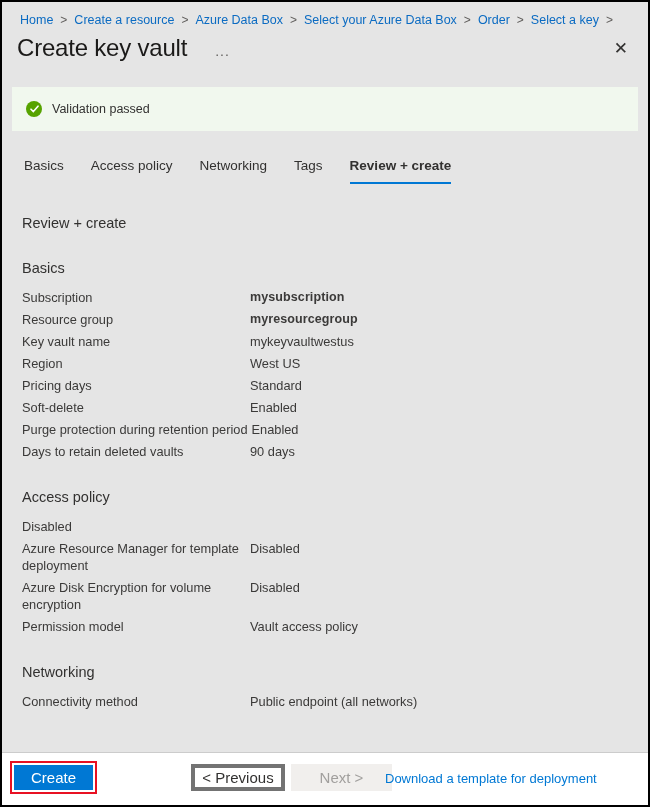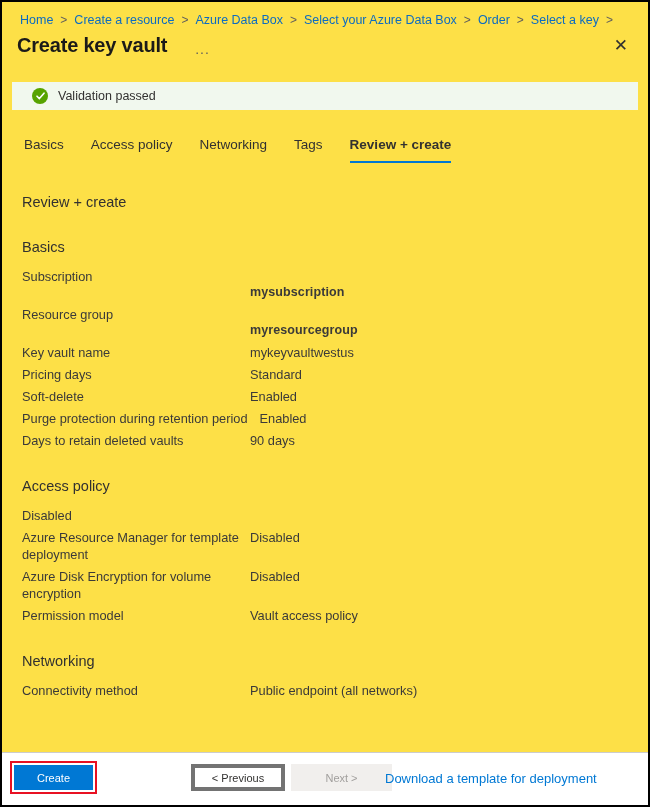--- a/index.html
+++ b/index.html
@@ -3,21 +3,21 @@
 <meta charset="utf-8">
 <style>
   * { box-sizing: border-box; margin: 0; padding: 0; }
   html, body { background: #ffffff; }
   body { font-family: "Liberation Sans", sans-serif; }
 
   .page {
     position: relative;
     width: 650px;
     height: 807px;
-    background: #fde047;
+    background: #e5e5e5;
     border: 2px solid #000000;
     overflow: hidden;
     color: #323130;
   }
 
   
   .breadcrumb {
     padding: 11px 18px 0 18px;
     font-size: 12.5px;
     white-space: nowrap;
@@ -33,22 +33,22 @@
     font-size: 12px;
   }
 
   
   .title-row {
     display: flex;
     align-items: center;
     padding: 7px 20px 0 15px;
   }
   .page-title {
-    font-size: 20px;
-    font-weight: 700;
+    font-size: 24px;
+    font-weight: 400;
     color: #1b1a19;
     letter-spacing: -0.2px;
   }
   .more-dots {
     margin-left: 28px;
     color: #605e5c;
     font-size: 14px;
     letter-spacing: 1px;
     cursor: pointer;
     padding-top: 6px;
@@ -58,25 +58,25 @@
     font-size: 17px;
     font-weight: 400;
     color: #323130;
     cursor: pointer;
     line-height: 1;
   }
 
   
   .banner {
     margin: 25px 10px 0 10px;
-    height: 28px;
+    height: 44px;
     background: #f1f8ee;
     display: flex;
     align-items: center;
-    padding: 0 20px;
+    padding: 0 14px;
     font-size: 12.5px;
     color: #323130;
   }
   .check-circle {
     width: 16px;
     height: 16px;
     border-radius: 50%;
     background: #57a300;
     color: #ffffff;
     display: inline-flex;
@@ -123,41 +123,41 @@
     display: flex;
     font-size: 12.8px;
     color: #3b3a39;
     margin-bottom: 5px;
   }
   .row .label {
     flex: 0 0 228px;
     line-height: 17px;
     padding-right: 6px;
   }
-  .row .label.nowrap { white-space: nowrap; padding-right: 12px; }
+  .row .label.nowrap { white-space: nowrap; padding-right: 4px; }
   .row .value { line-height: 17px; }
-  .row .value.v-strong { font-weight: 700; font-size: 12.5px; letter-spacing: 0.1px; margin-top: 16px; }
+  .row .value.v-strong { font-weight: 700; font-size: 12.5px; letter-spacing: 0.1px; }
 
   
   .footer {
     position: absolute;
     left: 0; right: 0; bottom: 0;
     height: 53px;
     border-top: 1px solid #cccccc;
     background: #ffffff;
   }
   .create-highlight {
     position: absolute;
     left: 8px; top: 8px;
     border: 2px solid #e81123;
     padding: 2px;
   }
   .btn {
     font-family: "Liberation Sans", sans-serif;
-    font-size: 11px;
+    font-size: 15px;
     cursor: pointer;
   }
   .btn-create {
     display: block;
     background: #0078d4;
     color: #ffffff;
     border: 1px solid #0078d4;
     width: 79px;
     height: 25px;
     font-weight: 400;
@@ -232,20 +232,24 @@
       </div>
       <div class="row">
         <span class="label">Resource group</span>
         <span class="value v-strong">myresourcegroup</span>
       </div>
       <div class="row">
         <span class="label">Key vault name</span>
         <span class="value">mykeyvaultwestus</span>
       </div>
       <div class="row">
+        <span class="label">Region</span>
+        <span class="value">West US</span>
+      </div>
+      <div class="row">
         <span class="label">Pricing days</span>
         <span class="value">Standard</span>
       </div>
       <div class="row">
         <span class="label">Soft-delete</span>
         <span class="value">Enabled</span>
       </div>
       <div class="row">
         <span class="label nowrap">Purge protection during retention period</span>
         <span class="value">Enabled</span>

